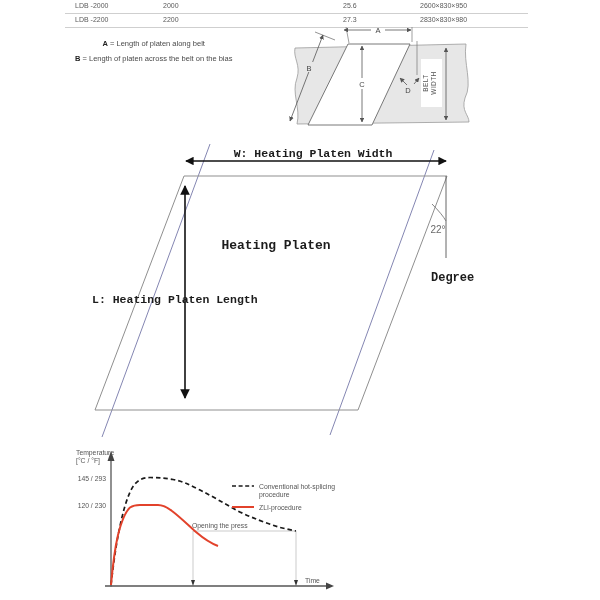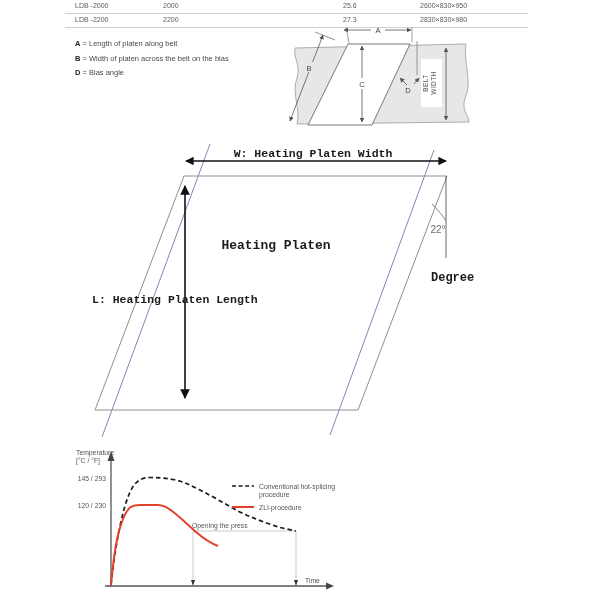--- a/index.html
+++ b/index.html
@@ -4,21 +4,21 @@
 <style>
   html,body{margin:0;padding:0;background:#fff;}
   #page{position:relative;width:600px;height:600px;background:#ffffff;overflow:hidden;
         font-family:"Liberation Sans", sans-serif;}
   
   .spec-table{position:absolute;left:65px;top:0;width:463px;}
   .spec-row{position:relative;height:13px;border-bottom:1px solid #cfcfcf;}
   .spec-cell{position:absolute;top:2px;font-size:7px;color:#5a5a5a;white-space:nowrap;}
   .c0{left:10px;} .c1{left:98px;} .c2{left:278px;} .c3{left:355px;}
   
-  .key-legend{position:absolute;left:75px;top:39px;}
+  .key-legend{position:absolute;left:75px;top:39px;text-align:center;}
   .key-line{font-size:7.5px;color:#4a4a4a;margin-bottom:5.5px;white-space:nowrap;}
   .key-line b{color:#222;font-weight:bold;}
   
   .svg-abs{position:absolute;}
   svg text{font-family:"Liberation Sans", sans-serif;}
   .mono{font-family:"Liberation Mono", monospace;font-weight:bold;fill:#1c1c1c;}
 </style>
 </head>
 <body>
 
@@ -34,22 +34,21 @@
     <div class="spec-row">
       <div class="spec-cell c0">LDB -2200</div>
       <div class="spec-cell c1">2200</div>
       <div class="spec-cell c2">27.3</div>
       <div class="spec-cell c3">2830×830×980</div>
     </div>
   </div>
 
   <div class="key-legend">
     <div class="key-line"><b>A</b><span> = Length of platen along belt</span></div>
-    <div class="key-line"><b>B</b><span> = Width of platen across the belt on the bias</span></div>
-    <div class="key-line"><b>D</b><span> = Bias angle</span></div>
+    <div class="key-line"><b>B</b><span> = Length of platen across the belt on the bias</span></div>
   </div>
 
   <svg class="svg-abs" style="left:283px;top:23px;" width="195" height="115" viewBox="0 0 195 115">
     <defs>
       <marker id="as" viewBox="0 0 10 10" refX="9" refY="5" markerWidth="6" markerHeight="6" orient="auto-start-reverse">
           <path d="M0,0L10,5L0,10z" fill="#555"></path>
         </marker>
     </defs>
 
     <path d="M12,25 L183,21 C180,40 190,60 182,75 C178,88 186,92 186,99 L14,101 C18,85 8,70 14,55 C18,42 10,35 12,25 Z" fill="#e7e7e7" stroke="#9a9a9a" stroke-width="0.8"></path>

